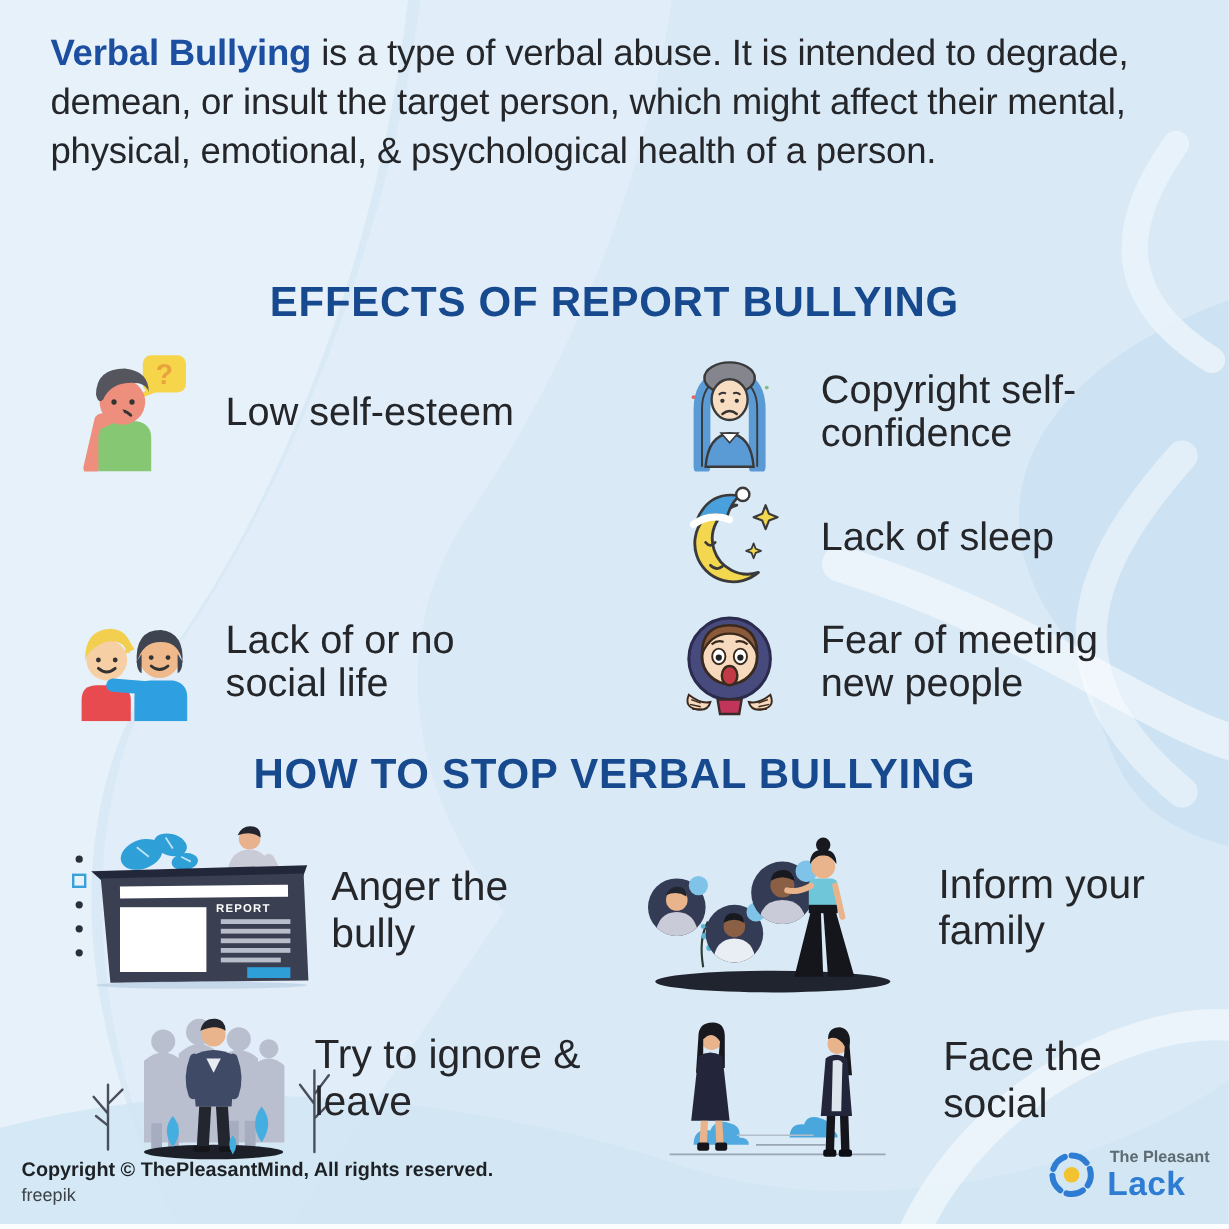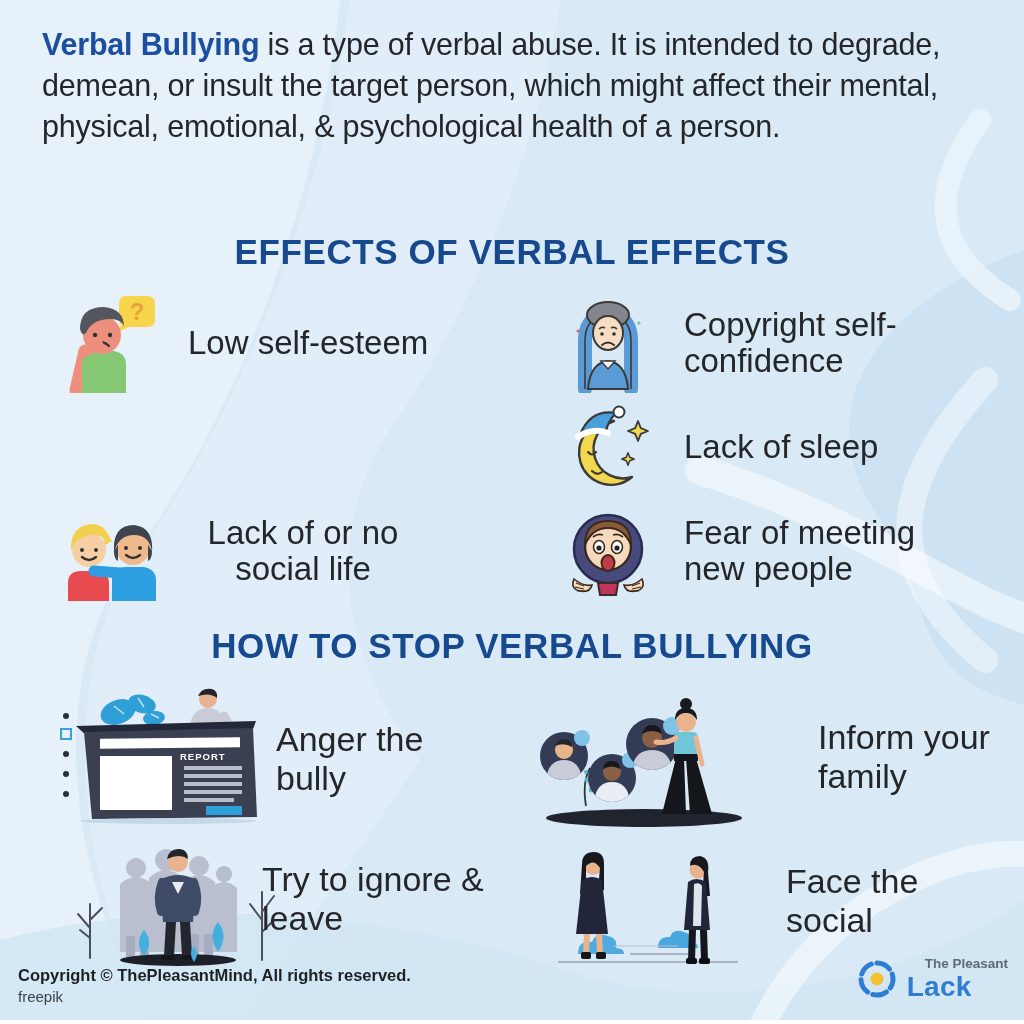--- a/index.html
+++ b/index.html
@@ -11,29 +11,29 @@
   .intro{left:42px;top:24px;width:945px;font-size:30.5px;line-height:1.34;
     letter-spacing:-0.2px;color:#24262a;font-weight:500;}
   .intro .hl{color:#1d4fa0;font-weight:bold;}
   
   .section-title{left:0;width:1024px;text-align:center;font-size:35px;font-weight:bold;
     color:#17498e;letter-spacing:0.6px;}
   
   .effect-item{display:flex;align-items:center;gap:26px;}
   .effect-icon{width:100px;height:100px;flex:0 0 auto;}
   .effect-label{font-size:33px;line-height:1.1;color:#24262a;font-weight:500;}
-  .w250{max-width:252px;} .w230{max-width:230px;text-align:center;} .w260{max-width:262px;}
+  .w250{max-width:252px;} .w230{max-width:230px;} .w260{max-width:262px;}
   
   .stop-label{font-size:34px;line-height:1.16;color:#24262a;font-weight:500;}
   
   .copyright{left:18px;top:966px;font-size:16.5px;font-weight:bold;color:#1d2125;}
   .credit{left:18px;top:988px;font-size:15px;color:#3c4247;font-weight:400;}
   .logo{right:16px;top:956px;display:flex;align-items:center;gap:7px;position:absolute;z-index:1;}
   .logo-text{display:flex;flex-direction:column;line-height:1;}
-  .logo-top{font-size:13.5px;color:#5f6b72;font-weight:bold;margin-bottom:2px;margin-left:18px;}
+  .logo-top{font-size:13.5px;color:#5f6b72;font-weight:bold;margin-bottom:2px;margin-left:2px;}
   .logo-bottom{font-size:28px;color:#2f7dd3;font-weight:bold;letter-spacing:0.3px;}
 </style>
 </head>
 <body>
 
 <div class="canvas">
 
   <svg class="bg" width="1024" height="1024" viewBox="0 0 1024 1024">
     <rect width="1024" height="1024" fill="#d9e9f6"></rect>
     <path d="M340,0 C320,180 250,400 130,560 C60,660 50,830 150,1024 L0,1024 L0,0 Z" fill="#e7f1fa"></path>
@@ -43,21 +43,21 @@
     <path d="M700,470 C850,515 950,595 1030,620" stroke="#ffffff" stroke-width="30" fill="none" opacity="0.5" stroke-linecap="round"></path>
     <path d="M985,380 C905,470 865,560 985,660" stroke="#ffffff" stroke-width="26" fill="none" opacity="0.45" stroke-linecap="round"></path>
     <path d="M760,1030 C820,900 960,845 1030,855" stroke="#ffffff" stroke-width="26" fill="none" opacity="0.5" stroke-linecap="round"></path>
     <path d="M980,120 C930,190 930,250 1010,300" stroke="#e9f3fb" stroke-width="22" fill="none" opacity="0.9" stroke-linecap="round"></path>
   </svg>
 
   <div class="layer intro">
     <span class="hl">Verbal Bullying</span><span> is a type of verbal abuse. It is intended to degrade, demean, or insult the target person, which might affect their mental, physical, emotional, &amp; psychological health of a person.</span>
   </div>
 
-  <div class="layer section-title" style="top:232px;">EFFECTS OF VERBAL EFFECTS</div>
+  <div class="layer section-title" style="top:232px;">EFFECTS OF REPORT BULLYING</div>
 
   <div class="layer effect-item" style="left:62px;top:293px;">
     <svg class="effect-icon" viewBox="0 0 100 100">
       <rect x="57" y="3" width="36" height="31" rx="7" fill="#f6d54b"></rect>
       <polygon points="62,30 50,41 70,33" fill="#f6d54b"></polygon>
       <text x="75" y="27" font-size="24" font-weight="bold" fill="#e8a33d" text-anchor="middle" font-family="Liberation Sans,sans-serif">?</text>
       <path d="M14,97 L23,58" stroke="#ee8e7d" stroke-width="13" stroke-linecap="round"></path>
       <path d="M20,100 L20,72 Q20,60 34,58 L52,58 Q64,60 64,72 L64,100 Z" fill="#86c773"></path>
       <circle cx="40" cy="42" r="19" fill="#ee8e7d"></circle>
       <path d="M18,36 Q18,14 42,14 Q62,16 62,34 Q60,26 48,26 Q30,26 24,40 Q20,44 18,36 Z" fill="#55555e"></path>
@@ -228,21 +228,21 @@
     <polygon points="152,74 138,130 162,130 160,74" fill="#14161c"></polygon>
     <polygon points="162,74 166,130 188,130 172,74" fill="#14161c"></polygon>
     <rect x="150" y="48" width="24" height="28" rx="5" fill="#6fc6d9"></rect>
     <rect x="150" y="70" width="24" height="7" fill="#14161c"></rect>
     <path d="M152,54 Q142,60 132,58" stroke="#e9b48c" stroke-width="5" fill="none" stroke-linecap="round"></path>
     <path d="M172,54 L178,80" stroke="#e9b48c" stroke-width="5" fill="none" stroke-linecap="round"></path>
     <circle cx="162" cy="38" r="10" fill="#e9b48c"></circle>
     <path d="M151,36 Q151,24 162,24 Q173,24 173,36 Q168,28 162,29 Q156,28 151,36 Z" fill="#17191f"></path>
     <circle cx="162" cy="20" r="6" fill="#17191f"></circle>
   </svg>
-  <div class="layer stop-label" style="left:818px;top:718px;max-width:210px;">Inform your family</div>
+  <div class="layer stop-label" style="left:782px;top:718px;max-width:210px;">Inform your family</div>
 
   <svg class="layer" style="left:66px;top:832px;" width="228" height="138" viewBox="0 0 228 138">
     <g fill="#b9bfcf">
       <circle cx="70" cy="36" r="10"></circle>
         <path d="M54,120 L54,52 Q70,38 86,52 L86,120 Z"></path>
       <circle cx="100" cy="28" r="11"></circle>
         <path d="M83,120 L83,46 Q100,30 117,46 L117,120 Z"></path>
       <circle cx="133" cy="34" r="10"></circle>
         <path d="M117,120 L117,50 Q133,36 149,50 L149,120 Z"></path>
       <circle cx="158" cy="42" r="8"></circle>

